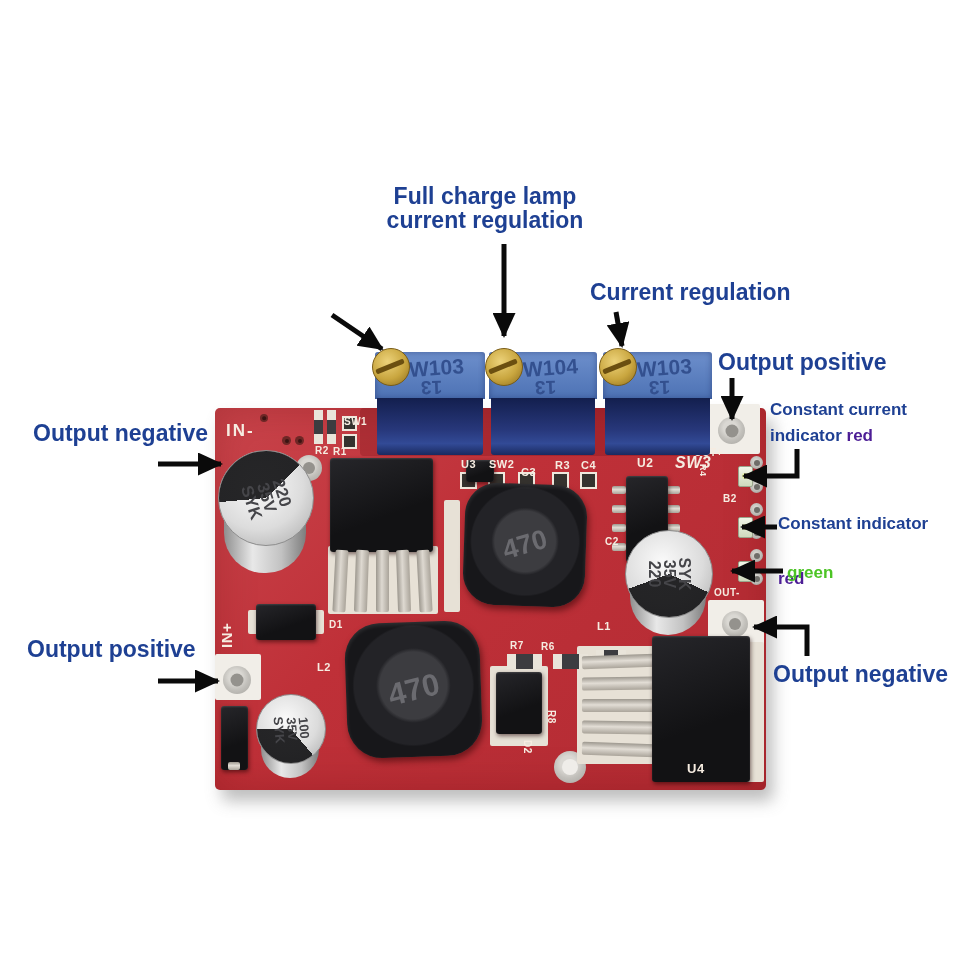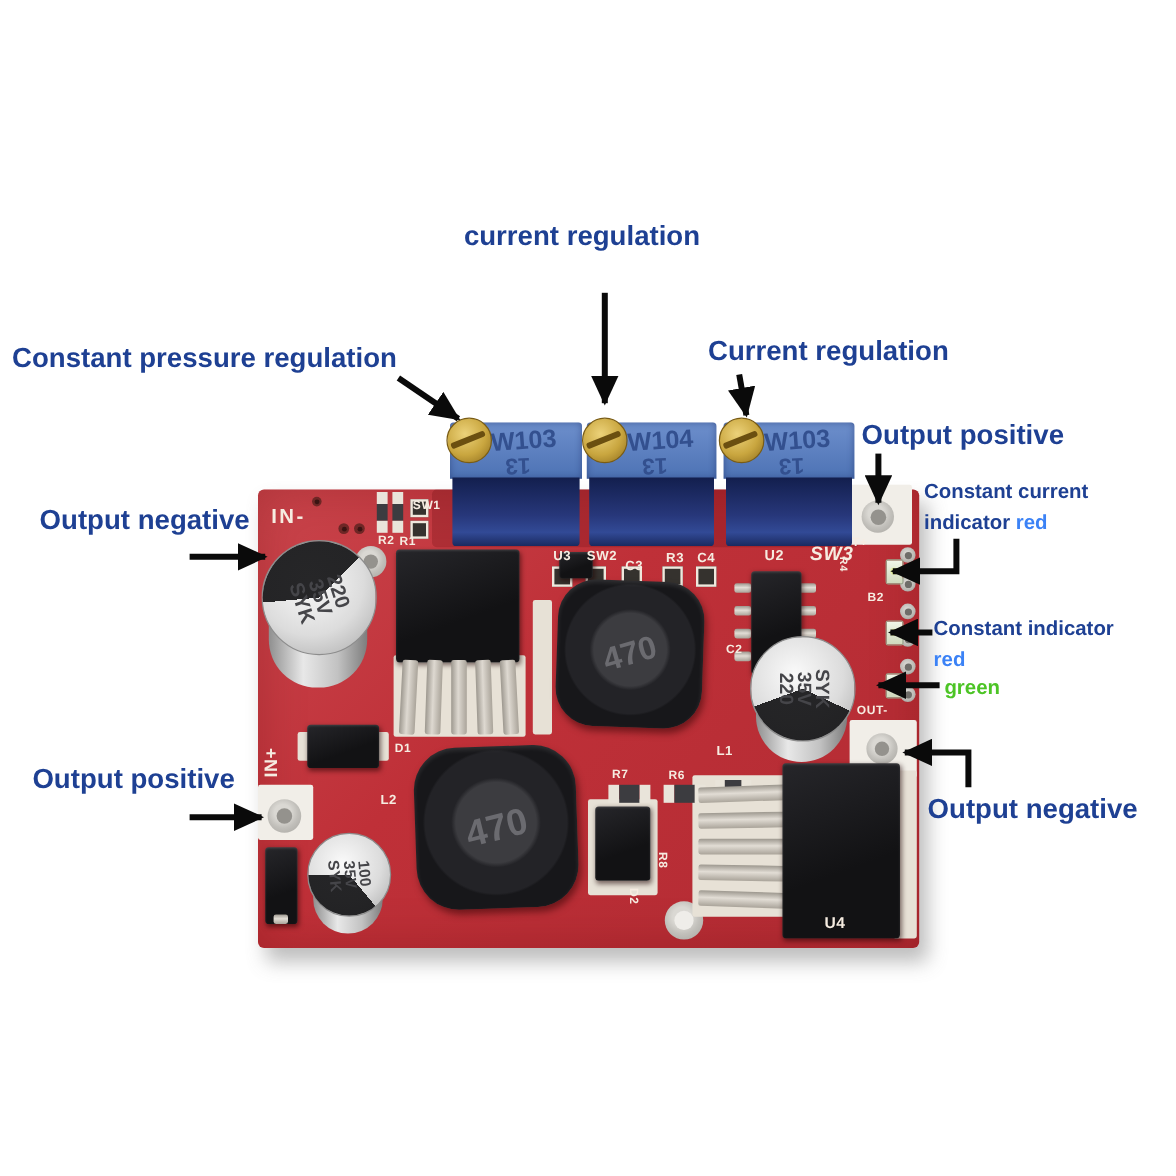--- a/index.html
+++ b/index.html
@@ -1,21 +1,21 @@
 <!DOCTYPE html>
 <html><head>
 <meta charset="utf-8">
 <style>
   html,body{margin:0;padding:0;background:#ffffff;}
   #stage{position:relative;width:980px;height:980px;background:#ffffff;overflow:hidden;
          font-family:"Liberation Sans","DejaVu Sans",sans-serif;}
   .ann{position:absolute;font-weight:bold;color:#1e4093;white-space:nowrap;z-index:11;}
   .f23{font-size:23px;line-height:24px;}
   .f22{font-size:17px;line-height:26px;}
-  .hl-red{color:#3b82f6;}
+  .hl-red{color:#4c1d95;margin-top:29px;}
   .hl-green{color:#4cc425;}
   
   #pcb{position:absolute;left:215px;top:408px;width:551px;height:382px;border-radius:5px;
        background:linear-gradient(135deg,#ca454c 0%,#bf3038 40%,#b22b33 100%);
        box-shadow:7px 11px 16px rgba(110,110,110,.45), inset 0 0 40px rgba(90,0,5,.25);z-index:1;}
   .shade{position:absolute;background:rgba(90,5,10,.22);border-radius:4px;z-index:2;}
   .plate{position:absolute;background:#f1eee8;border-radius:2px;z-index:2;}
   .pad-strip{position:absolute;background:#e7e1d6;border-radius:2px;z-index:3;}
   .hole{position:absolute;border-radius:50%;z-index:3;background:radial-gradient(circle at 45% 40%,#dad8d3 0 30%,#c2c0bb 55%,#a5a39e 100%);}
   .hole .in{position:absolute;left:50%;top:50%;transform:translate(-50%,-50%);border-radius:50%;background:#94928d;}
@@ -112,21 +112,21 @@
   <span class="silk" style="left:521px;top:466px;font-size:11px;">C3</span>
   <span class="silk" style="left:555px;top:459px;font-size:11px;">R3</span>
   <span class="silk" style="left:581px;top:459px;font-size:11px;">C4</span>
   <span class="silk" style="left:637px;top:456px;font-size:12px;">U2</span>
   <span class="silk" style="left:675px;top:454px;font-size:16px;font-style:italic;">SW3</span>
   <span class="silk" style="left:708px;top:464px;font-size:9px;transform:rotate(90deg);transform-origin:0 0;">R4</span>
   <span class="silk" style="left:605px;top:536px;font-size:10px;">C2</span>
   <span class="silk" style="left:597px;top:620px;font-size:11px;">L1</span>
   <span class="silk" style="left:317px;top:661px;font-size:11px;">L2</span>
   <span class="silk" style="left:510px;top:640px;font-size:10px;">R7</span>
-  <span class="silk" style="left:557px;top:641px;font-size:10px;">R6</span>
+  <span class="silk" style="left:541px;top:641px;font-size:10px;">R6</span>
   <span class="silk" style="left:557px;top:710px;font-size:10px;transform:rotate(90deg);transform-origin:0 0;">R8</span>
   <span class="silk" style="left:533px;top:740px;font-size:10px;transform:rotate(90deg);transform-origin:0 0;">D2</span>
   <span class="silk" style="left:329px;top:619px;font-size:10px;">D1</span>
   <span class="silk" style="left:687px;top:761px;font-size:13px;">U4</span>
 
   <div class="smdpad" style="left:342px;top:416px;width:11px;height:11px;"></div>
   <div class="smdpad" style="left:342px;top:434px;width:11px;height:11px;"></div>
   <div class="res" style="left:314px;top:410px;width:9px;height:34px;flex-direction:column;">
       <div class="w" style="width:100%;height:10px;"></div>
       <div class="m" style="width:100%;height:14px;"></div>
@@ -301,23 +301,23 @@
     <line x1="732" y1="378" x2="732" y2="419" stroke="#0a0a0a" stroke-width="5" marker-end="url(#ah)"></line>
     <polyline points="797,449 797,476 744,476" fill="none" stroke="#0a0a0a" stroke-width="5" marker-end="url(#ah)"></polyline>
     <line x1="777" y1="527" x2="742" y2="527" stroke="#0a0a0a" stroke-width="5" marker-end="url(#ah)"></line>
     <line x1="783" y1="571" x2="732" y2="571" stroke="#0a0a0a" stroke-width="5" marker-end="url(#ah)"></line>
     <polyline points="807,656 807,627 754,627" fill="none" stroke="#0a0a0a" stroke-width="5" marker-end="url(#ah)"></polyline>
     <line x1="158" y1="464" x2="221" y2="464" stroke="#0a0a0a" stroke-width="5" marker-end="url(#ah)"></line>
     <line x1="158" y1="681" x2="218" y2="681" stroke="#0a0a0a" stroke-width="5" marker-end="url(#ah)"></line>
   </svg>
 
   <div class="ann f23" style="left:375px;top:184px;width:220px;text-align:center;">
+    <div>Full charge lamp</div>
     <div>current regulation</div>
   </div>
-  <div class="ann f23" style="left:10px;top:286px;">Constant pressure regulation</div>
   <div class="ann f23" style="left:590px;top:280px;">Current regulation</div>
   <div class="ann f23" style="left:718px;top:350px;">Output positive</div>
   <div class="ann f22" style="left:770px;top:397px;">
     <div>Constant current</div>
     <div><span>indicator</span> <span class="hl-red">red</span></div>
   </div>
   <div class="ann f22" style="left:778px;top:511px;">
     <div>Constant indicator</div>
     <div class="hl-red">red</div>
   </div>

